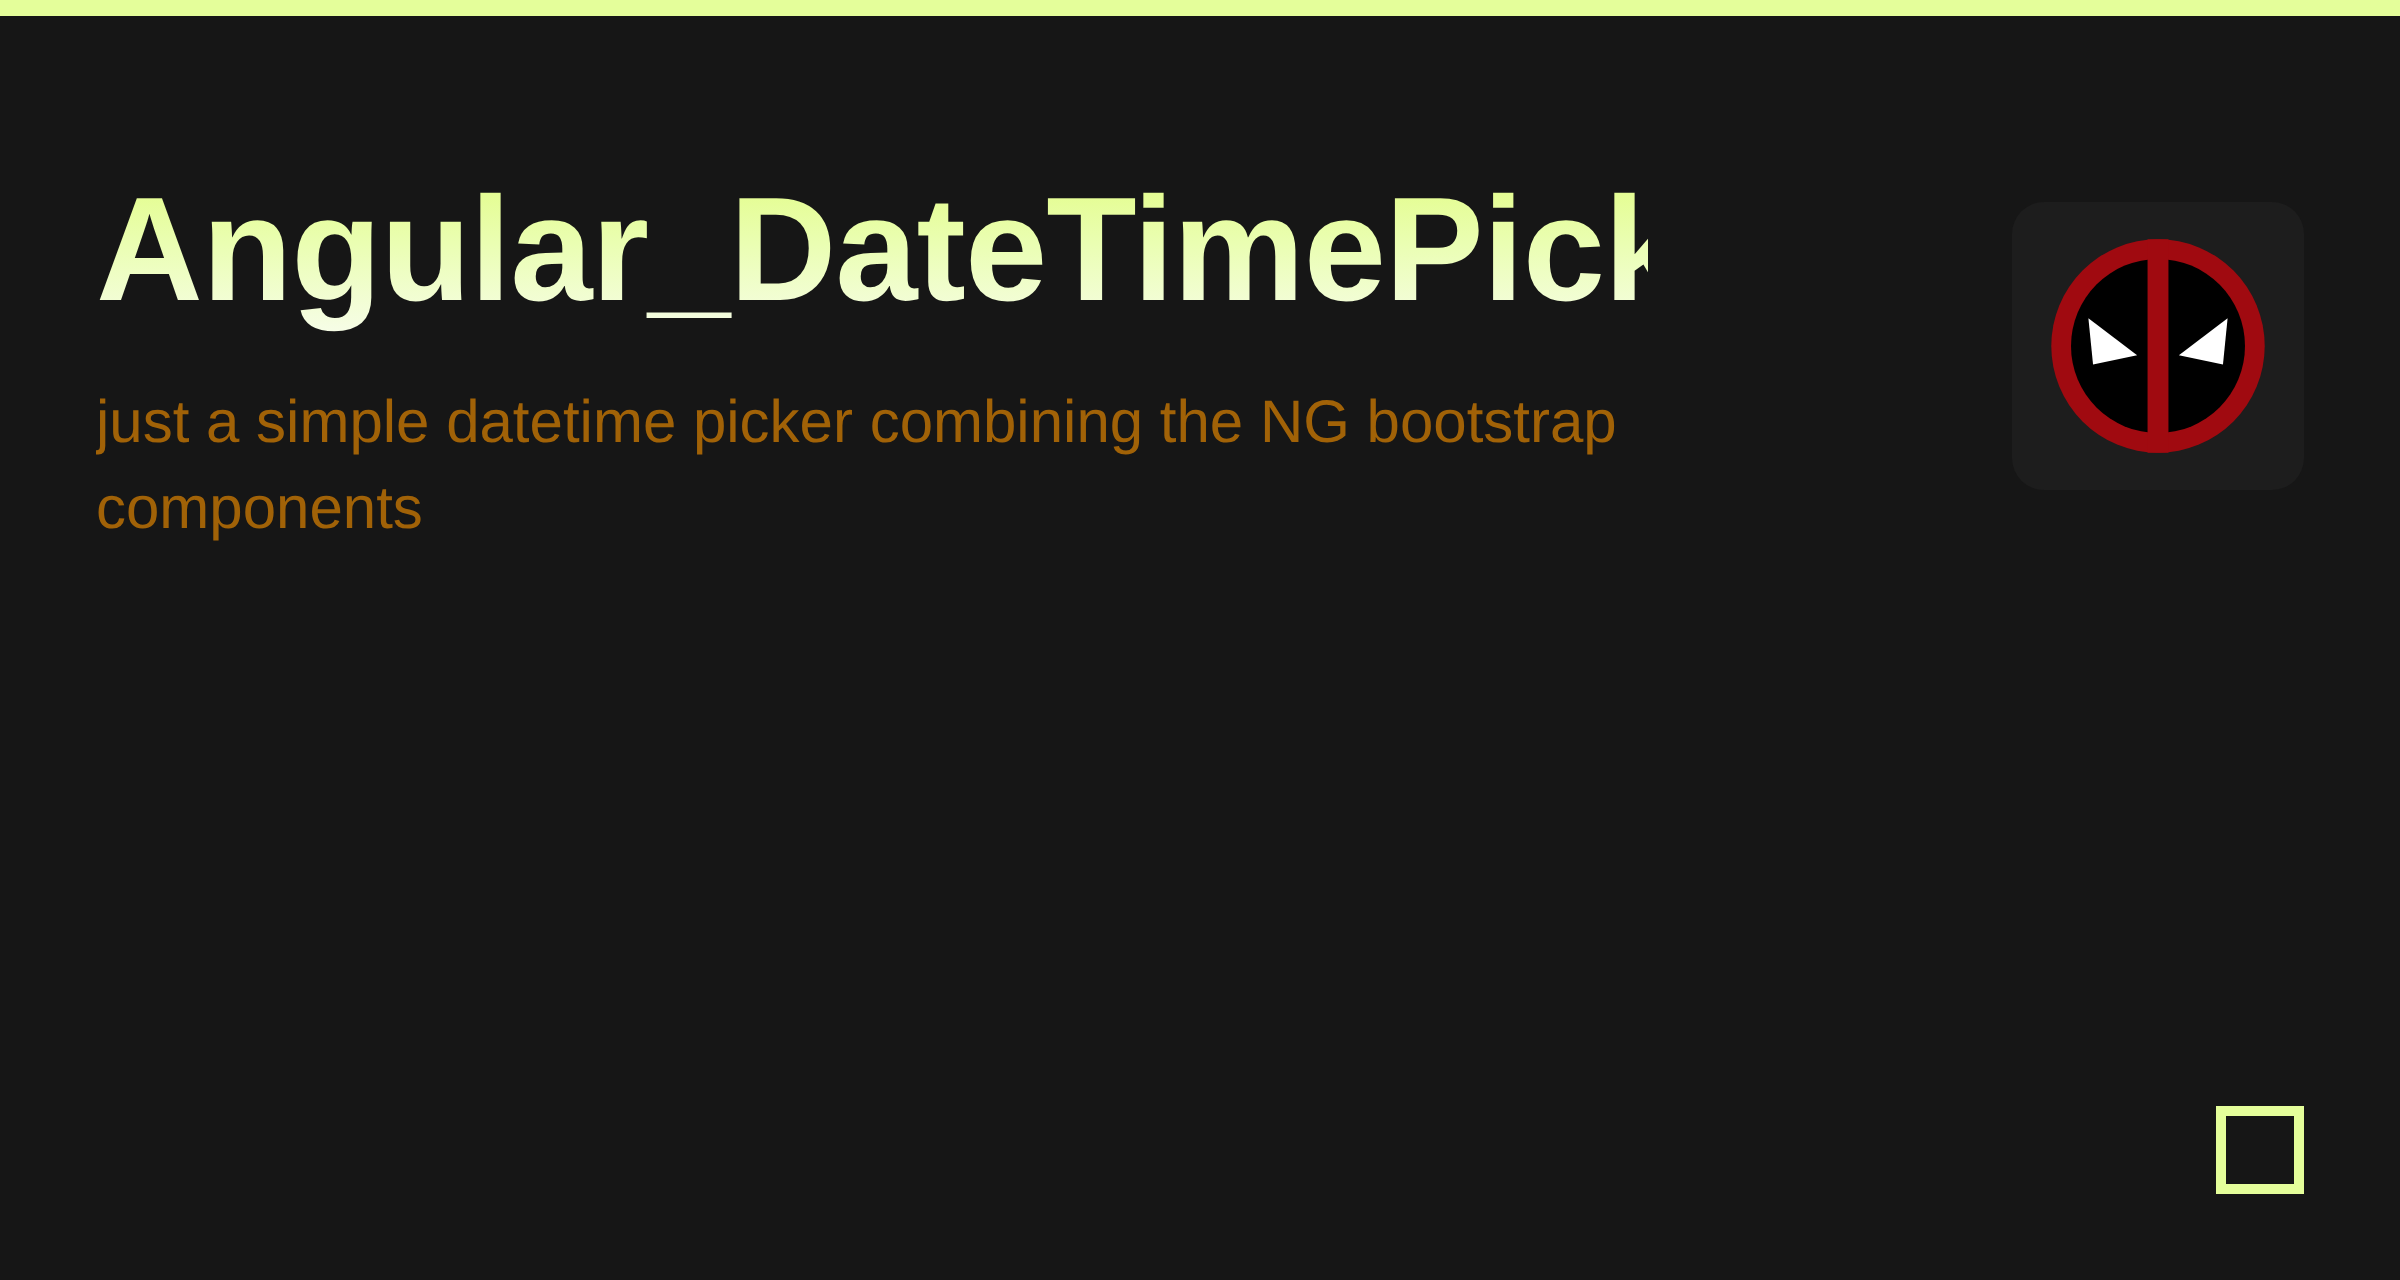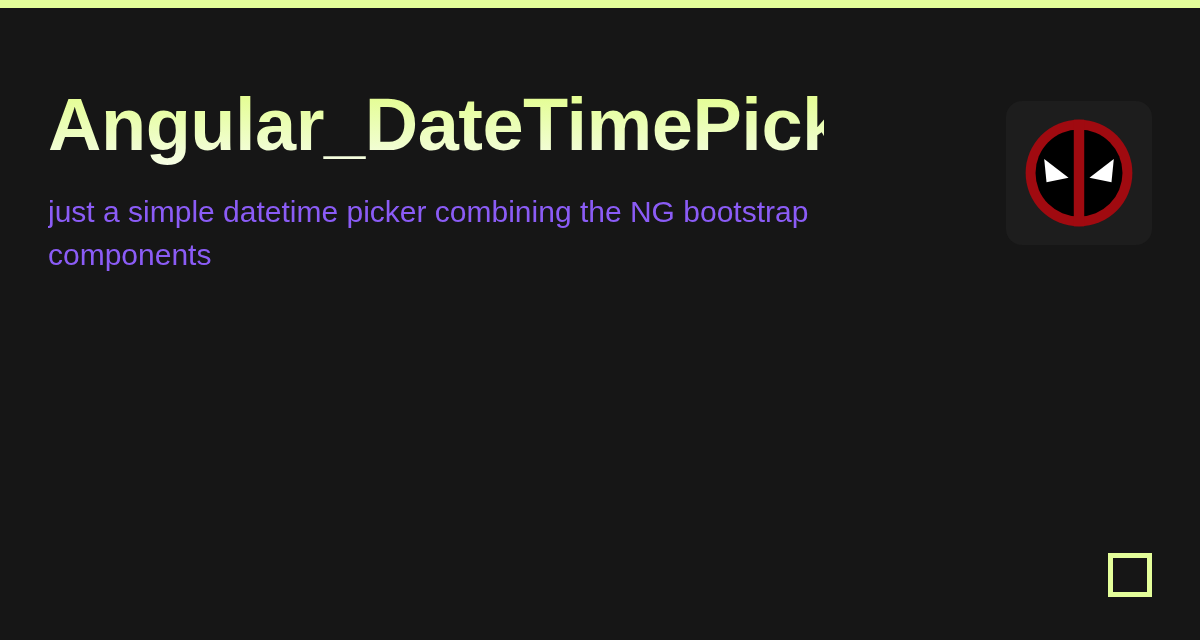--- a/index.html
+++ b/index.html
@@ -59,21 +59,21 @@
     -webkit-text-fill-color: transparent;
     color: #e4fe9a;
     padding-bottom: 6px;
   }
 
   .repo-description {
     margin-top: 22px;
     font-size: 30px;
     line-height: 43px;
     font-weight: 400;
-    color: #8b5cf6;
+    color: #a16207;
     width: 776px;
     max-height: 90px;
     overflow: hidden;
   }
 
   
   .avatar {
     position: absolute;
     left: 1006px;
     top: 93px;

